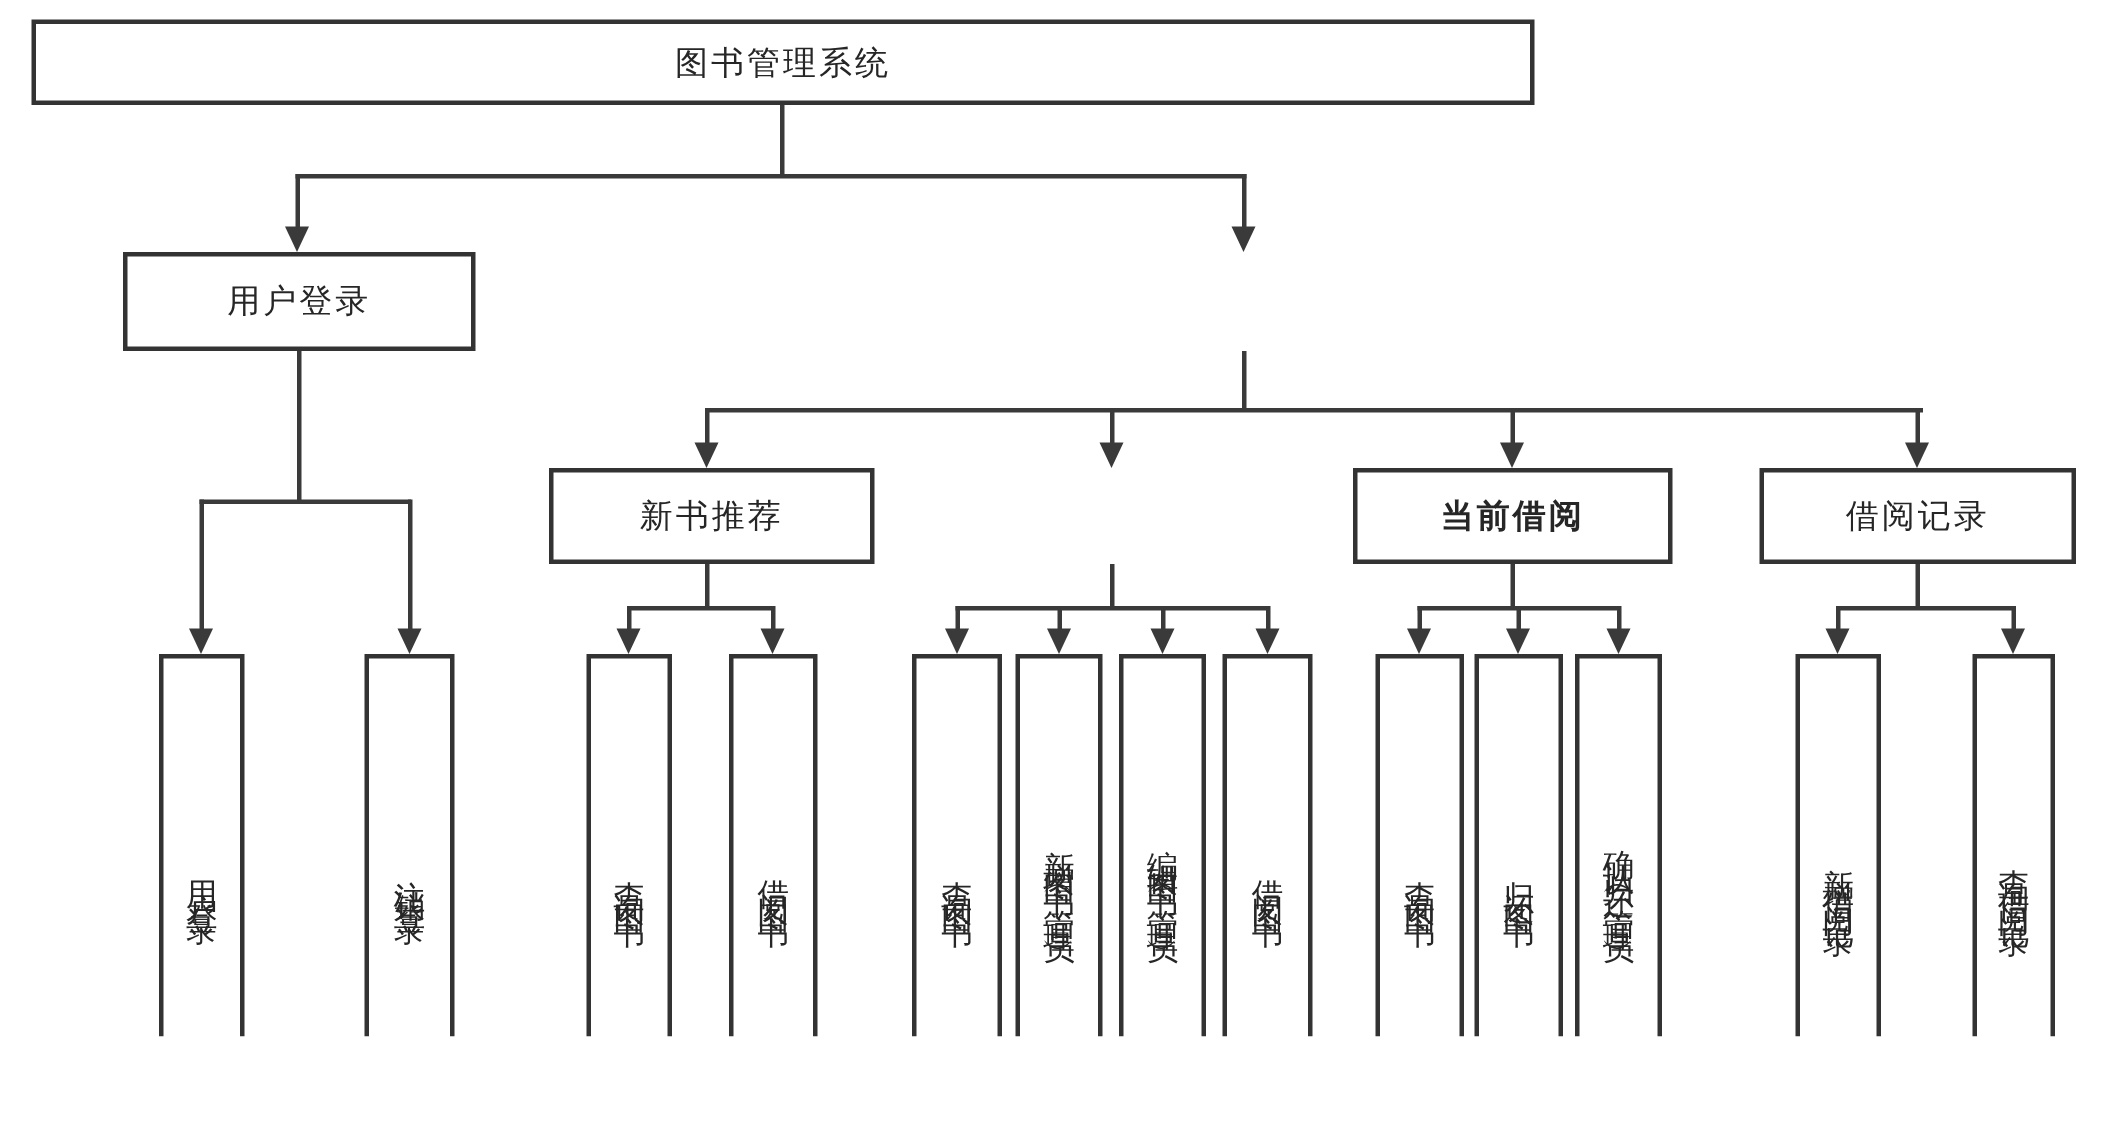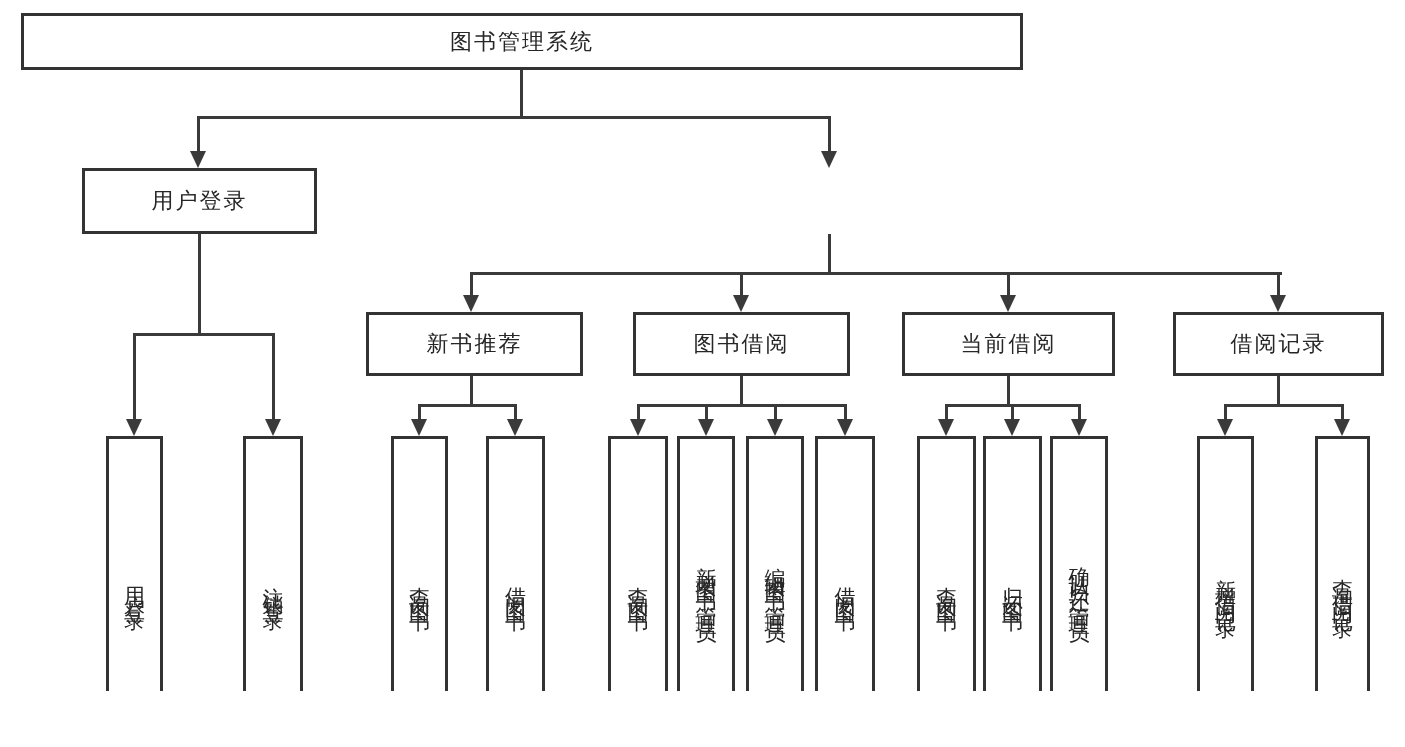--- a/index.html
+++ b/index.html
@@ -60,24 +60,21 @@
   <div class="v" style="left:740px; top:272px; height:24px;"></div>
   <div class="ah" style="left:733px; top:295px;"></div>
   <div class="v" style="left:1007px; top:272px; height:24px;"></div>
   <div class="ah" style="left:1000px; top:295px;"></div>
   <div class="v" style="left:1277px; top:272px; height:24px;"></div>
   <div class="ah" style="left:1270px; top:295px;"></div>
 
   <div class="box hbox" style="left:345px; top:312px; width:217px; height:64px;margin-left:21px;">
     <span>新书推荐</span>
   </div>
-  <div class="box hbox" style="left:633px; top:312px; width:217px; height:64px;">
-    <span>图书借阅</span>
-  </div>
-  <div class="box hbox" style="left:902px; top:312px; width:213px; height:64px;">
+  <div class="box hbox" style="left:902px; top:312px; width:213px; height:64px;font-weight:bold;">
     <span>当前借阅</span>
   </div>
   <div class="box hbox" style="left:1173px; top:312px; width:211px; height:64px;">
     <span>借阅记录</span>
   </div>
 
   <div class="v" style="left:470px; top:376px; height:30px;"></div>
   <div class="h" style="left:418px; top:404px; width:98px;"></div>
   <div class="v" style="left:418px; top:404px; height:17px;"></div>
   <div class="ah" style="left:411px; top:419px;"></div>

